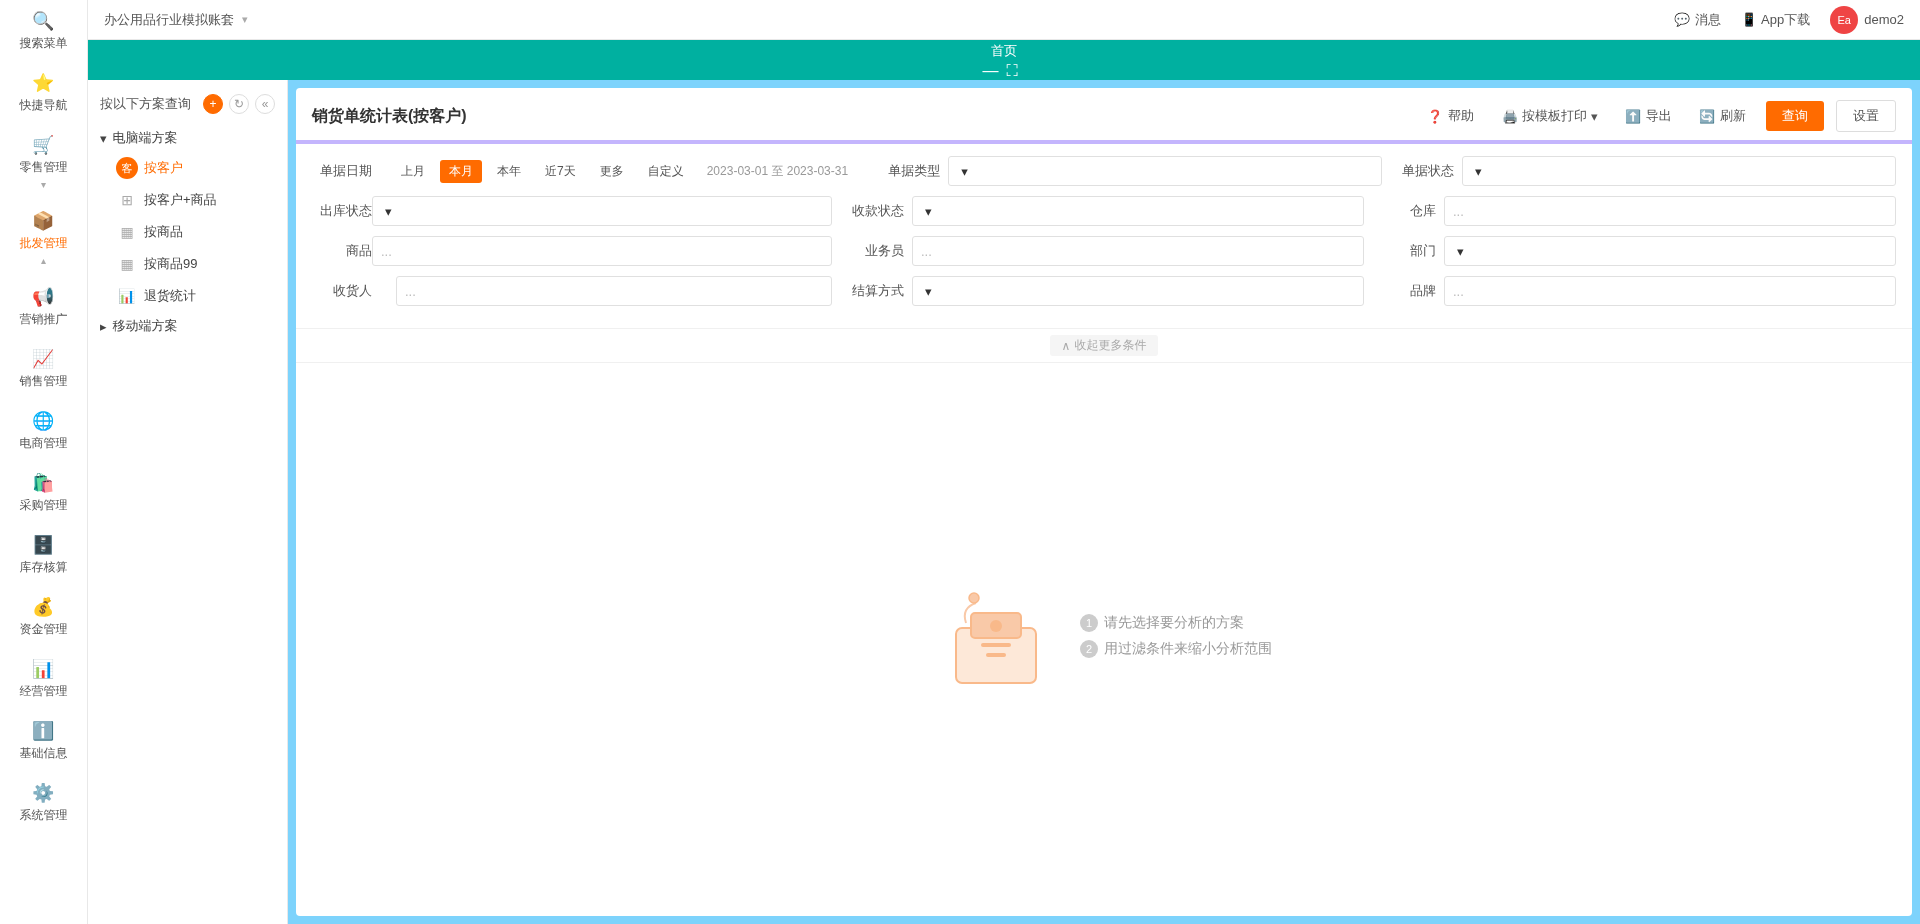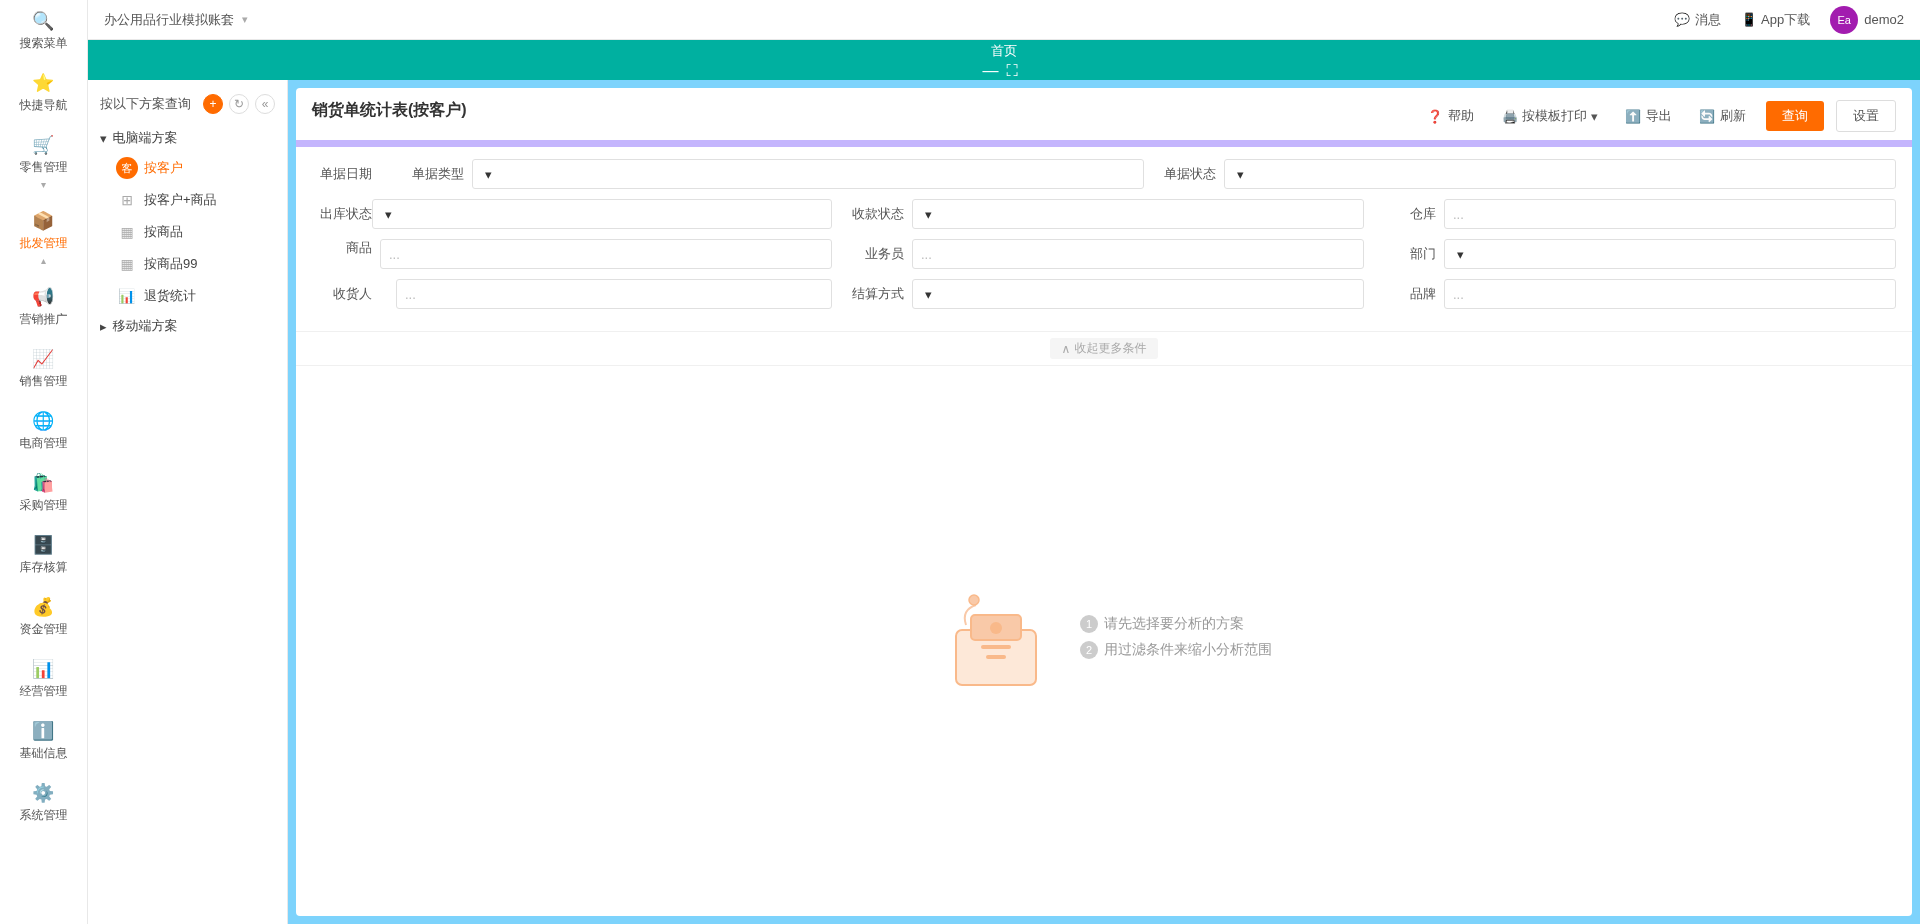--- a/index.html
+++ b/index.html
@@ -19,21 +19,21 @@
 
     
     .main { flex: 1; display: flex; flex-direction: column; overflow: hidden; }
 
     
     .top-header { height: 40px; background: #fff; display: flex; align-items: center; justify-content: space-between; padding: 0 16px; border-bottom: 1px solid #e8e8e8; flex-shrink: 0; }
     .top-header-left { display: flex; align-items: center; gap: 8px; font-size: 13px; color: #555; }
     .top-header-left .dropdown-arrow { font-size: 11px; color: #aaa; }
     .top-header-right { display: flex; align-items: center; gap: 20px; font-size: 13px; color: #555; }
     .top-header-right .icon-btn { display: flex; align-items: center; gap: 4px; cursor: pointer; }
-    .user-avatar { width: 28px; height: 28px; border-radius: 50%; background: #a21caf; display: flex; align-items: center; justify-content: center; color: white; font-size: 11px; }
+    .user-avatar { width: 28px; height: 28px; border-radius: 50%; background: #ef4444; display: flex; align-items: center; justify-content: center; color: white; font-size: 11px; }
 
     
     .tab-bar { height: 40px; background: #00b0a0; display: flex; align-items: center; padding: 0 0; flex-shrink: 0; flex-direction: column; }
     .tab { height: 40px; display: flex; align-items: center; padding: 0 16px; cursor: pointer; font-size: 13px; color: rgba(255,255,255,0.8); gap: 6px; }
     .tab.home { color: white; }
     .tab.active { background: #fff; color: #333; border-radius: 4px 4px 0 0; }
     .tab .close-btn { font-size: 12px; color: #999; cursor: pointer; }
     .tab-bar-end { flex: 1; display: flex; justify-content: flex-end; padding-right: 8px; gap: 8px; }
     .tab-bar-end .btn-icon { color: white; cursor: pointer; font-size: 16px; }
 
@@ -50,21 +50,21 @@
     .tree-child { display: flex; align-items: center; gap: 6px; padding: 5px 12px 5px 28px; cursor: pointer; font-size: 13px; color: #444; }
     .tree-child.active { color: #ff6b00; }
     .tree-child.active .item-icon { background: #ff6b00; color: white; border-radius: 50%; width: 22px; height: 22px; display: flex; align-items: center; justify-content: center; font-size: 11px; }
     .tree-child .item-icon { font-size: 13px; color: #aaa; }
     .tree-child .item-icon-small { font-size: 12px; color: #aaa; width: 22px; height: 22px; display: flex; align-items: center; justify-content: center; }
 
     
     .right-panel { flex: 1; display: flex; flex-direction: column; overflow: hidden; background: #fff; margin: 8px; border-radius: 4px; }
 
     
-    .page-title-bar { display: flex; justify-content: space-between; padding: 12px 16px 8px; border-bottom: 7px solid #c4b5fd; }
+    .page-title-bar { display: flex; align-items: center; justify-content: space-between; padding: 12px 16px 8px; border-bottom: 4px solid #c4b5fd; }
     .page-title { font-size: 16px; font-weight: bold; color: #333; }
     .page-actions { display: flex; align-items: center; gap: 12px; font-size: 13px; color: #555; }
     .page-actions .btn { display: flex; align-items: center; gap: 4px; cursor: pointer; padding: 4px 8px; border-radius: 3px; }
     .page-actions .btn-orange { background: #ff6b00; color: white; border: none; padding: 6px 16px; border-radius: 3px; cursor: pointer; font-size: 13px; }
     .page-actions .btn-white { background: #fff; color: #555; border: 1px solid #ddd; padding: 6px 16px; border-radius: 3px; cursor: pointer; font-size: 13px; }
 
     
     .filter-area { padding: 12px 16px; border-bottom: 1px solid #f0f0f0; }
     .filter-row { display: flex; align-items: center; margin-bottom: 10px; gap: 12px; }
     .filter-label { font-size: 13px; color: #555; width: 60px; flex-shrink: 0; text-align: right; }
@@ -254,20 +254,29 @@
           </div>
           <button class="btn-orange">查询</button>
           <button class="btn-white">设置</button>
         </div>
       </div>
 
       <div class="filter-area">
 
         <div class="filter-row">
           <span class="filter-label">单据日期</span>
+          <div class="date-shortcuts">
+            <span class="date-btn">上月</span>
+            <span class="date-btn active">本月</span>
+            <span class="date-btn">本年</span>
+            <span class="date-btn">近7天</span>
+            <span class="date-btn">更多</span>
+            <span class="date-btn">自定义</span>
+            <span class="date-range-text">2023-03-01 至 2023-03-31</span>
+          </div>
           <div style="flex:1;display:flex;align-items:center;gap:8px;margin-left:20px;">
             <span class="filter-label" style="width:60px;">单据类型</span>
             <div class="filter-col-control" style="flex:1;">
               <span class="placeholder"></span>
               <span class="arrow">▾</span>
             </div>
           </div>
           <div style="flex:1;display:flex;align-items:center;gap:8px;">
             <span class="filter-label" style="width:60px;">单据状态</span>
             <div class="filter-col-control" style="flex:1;">
@@ -294,21 +303,21 @@
           </div>
           <div style="flex:1;display:flex;align-items:center;gap:8px;">
             <span class="filter-label" style="width:60px;">仓库</span>
             <div class="filter-col-control" style="flex:1;">
               <span class="placeholder" style="color:#bbb;">...</span>
             </div>
           </div>
         </div>
 
         <div class="filter-row">
-          <div style="flex:1;display:flex;gap:8px;">
+          <div style="flex:1;display:flex;align-items:center;">
             <span class="filter-label" style="width:60px;">商品</span>
             <div class="filter-col-control" style="flex:1;">
               <span class="placeholder" style="color:#bbb;">...</span>
             </div>
           </div>
           <div style="flex:1;display:flex;align-items:center;gap:8px;">
             <span class="filter-label" style="width:60px;">业务员</span>
             <div class="filter-col-control" style="flex:1;">
               <span class="placeholder" style="color:#bbb;">...</span>
             </div>

